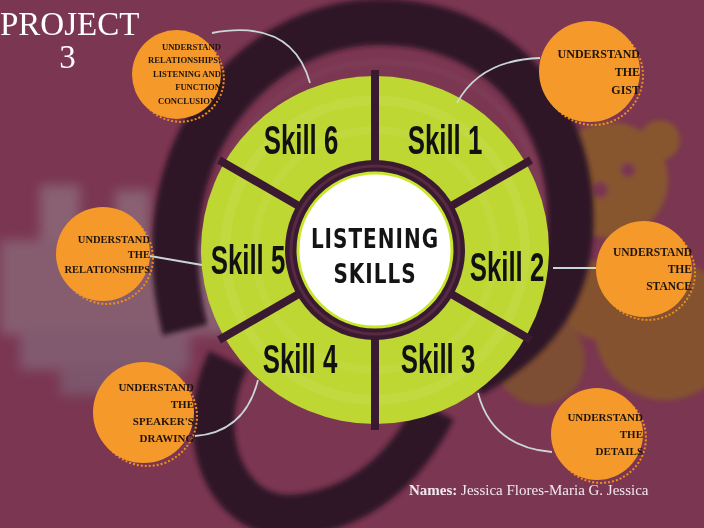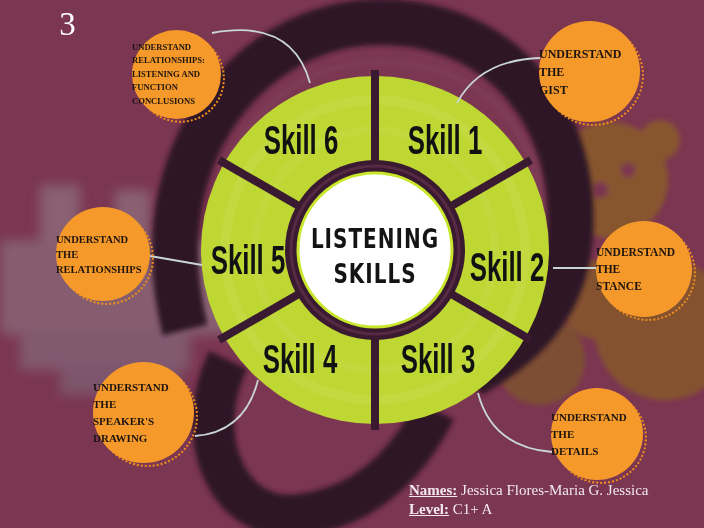--- a/index.html
+++ b/index.html
@@ -16,21 +16,21 @@
 
     .bubble { position: absolute; z-index: 4; }
     .bubble .ring {
       position: absolute; left: 0; top: 0; width: 100%; height: 100%;
       box-sizing: border-box; border-radius: 50%;
       border: 2px dotted #ee8d1e; transform: translate(4px, 4px);
     }
     .bubble .fill {
       position: absolute; left: 0; top: 0; width: 100%; height: 100%;
       border-radius: 50%; background: #f5992b;
-      display: flex; flex-direction: column; align-items: flex-start; justify-content: center;
+      display: flex; flex-direction: column; align-items: flex-end; justify-content: center;
       font-family: "Liberation Serif", serif; font-weight: bold; color: #1d140e;
       text-align: center; white-space: nowrap;
     }
     .bubble .fill span { display: block; }
 
     .skill {
       position: absolute; z-index: 3; width: 120px; margin-left: -60px; margin-top: -16px;
       text-align: center; font-family: "Liberation Sans", sans-serif; font-weight: bold;
       font-size: 30px; line-height: 32px; color: #111111;
       transform: scale(0.86, 1.38); white-space: nowrap;
@@ -40,21 +40,21 @@
       position: absolute; z-index: 3; left: 295px; width: 160px; text-align: center;
       font-family: "DejaVu Sans", sans-serif; font-weight: bold; color: #141414;
       font-size: 20px; letter-spacing: 1px; transform: scaleY(1.3);
     }
 
     .footer {
       position: absolute; left: 409px; top: 481px; z-index: 5;
       font-family: "Liberation Serif", serif; color: #f2e8ee; font-size: 15px; line-height: 19px;
       white-space: nowrap;
     }
-    .footer b { font-weight: bold; text-decoration: underline; }
+    .footer b { font-weight: bold; }
   </style>
 </head>
 <body>
 
 <div id="stage">
 
   <svg id="bg" viewBox="0 0 704 528">
     <defs>
       <filter id="blur6" x="-20%" y="-20%" width="140%" height="140%">
           <feGaussianBlur stdDeviation="6"></feGaussianBlur>
@@ -117,20 +117,21 @@
       <path d="M 212 33 Q 292 18 310 83"></path>
       <path d="M 457 103 Q 480 60 540 58"></path>
       <path d="M 553 268 L 596 268"></path>
       <path d="M 478 393 Q 492 447 552 452"></path>
       <path d="M 258 380 Q 245 432 195 436"></path>
       <path d="M 150 256 L 202 265"></path>
     </g>
   </svg>
 
   <div class="title">
+    <span>PROJECT</span>
     <span>3</span>
   </div>
 
   <div class="center-label" style="top:227px;">LISTENING</div>
   <div class="center-label" style="top:262px;">SKILLS</div>
 
   <div class="skill" style="left:445px; top:140px;">Skill 1</div>
   <div class="skill" style="left:507px; top:267px;">Skill 2</div>
   <div class="skill" style="left:438px; top:359px;">Skill 3</div>
   <div class="skill" style="left:300px; top:359px;">Skill 4</div>
@@ -192,19 +193,15 @@
       <span>FUNCTION</span>
       <span>CONCLUSIONS</span>
     </div>
   </div>
 
   <div class="footer">
     <div>
       <b>Names:</b>
       <span>Jessica Flores-Maria G. Jessica</span>
     </div>
-    <div>
-      <b>Level:</b>
-      <span>C1+ A</span>
-    </div>
   </div>
 
 </div>
 
 </body></html>

